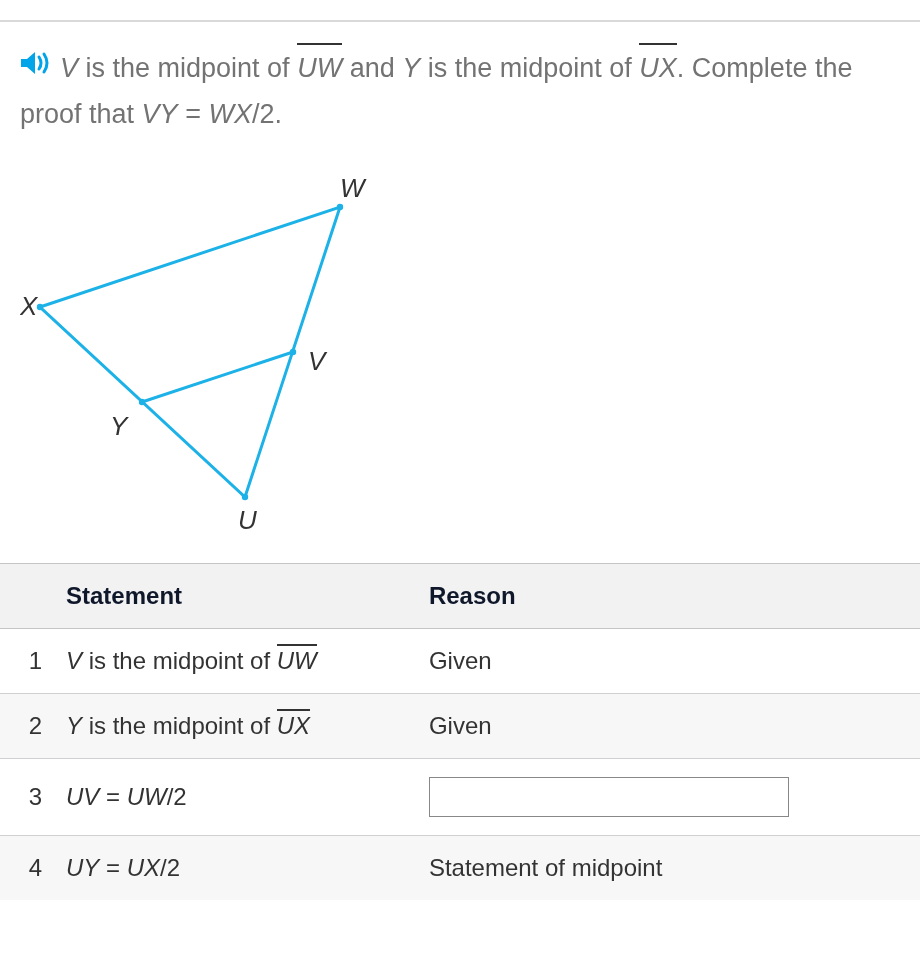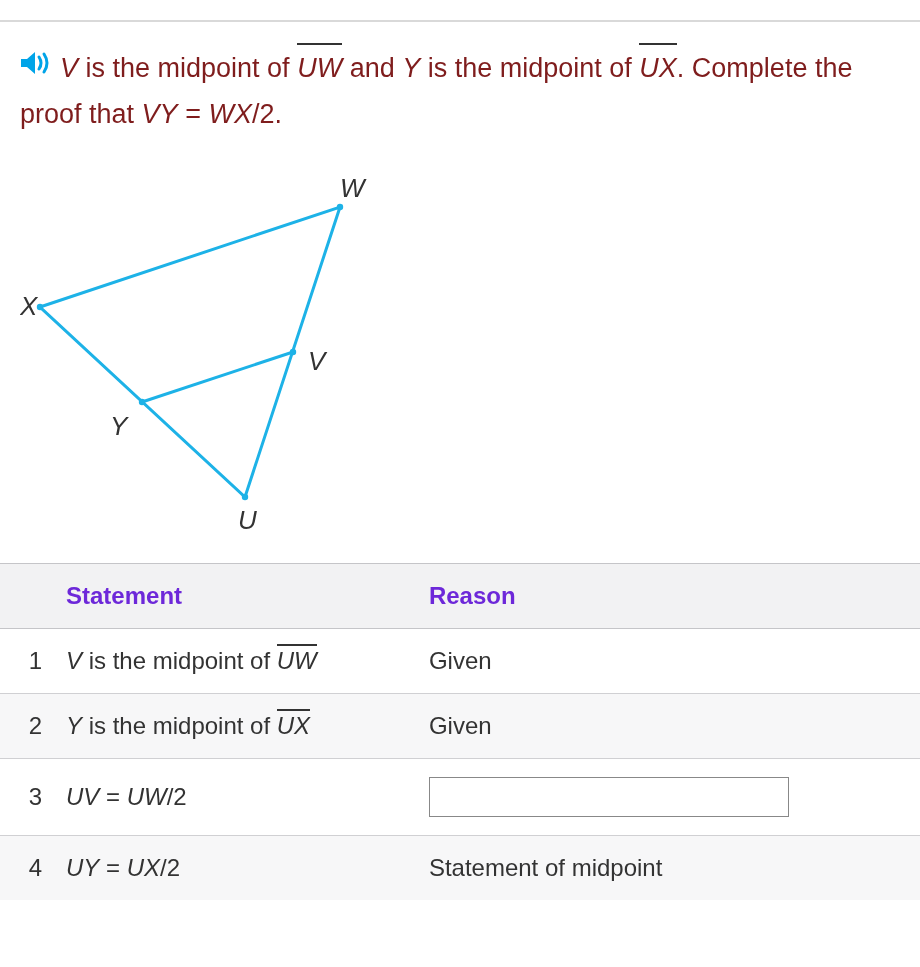--- a/index.html
+++ b/index.html
@@ -19,21 +19,21 @@
     .audio-icon {
       display: inline-block;
       vertical-align: middle;
       margin-right: 8px;
       position: relative;
       top: -2px;
     }
     .prompt {
       font-size: 27px;
       line-height: 1.65;
-      color: #7f1d1d;
+      color: #737373;
     }
     .ital { font-style: italic; }
     .overline {
       display: inline-block;
       position: relative;
     }
     .overline::before {
       content: "";
       position: absolute;
       top: -3px;
@@ -58,21 +58,21 @@
     }
     table.proof th, table.proof td {
       text-align: left;
       padding: 18px 14px;
       border-top: 1px solid #d0d0d3;
       vertical-align: middle;
     }
     table.proof thead th {
       background: #f2f2f3;
       font-weight: bold;
-      color: #6d28d9;
+      color: #0f172a;
       border-top: 1px solid #c5c5c8;
       border-bottom: 1px solid #c5c5c8;
     }
     table.proof tbody tr:nth-child(even) td {
       background: #f7f7f8;
     }
     table.proof td.num {
       width: 52px;
       text-align: right;
       color: #333;

